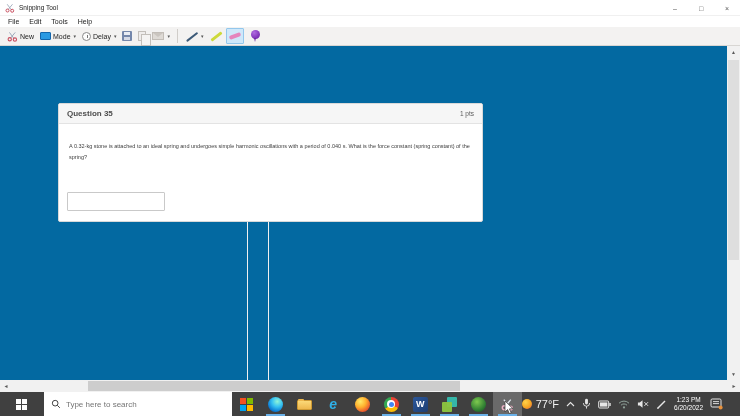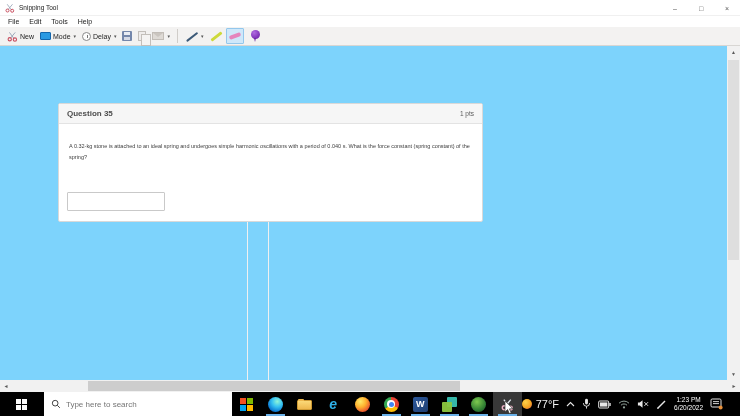--- a/index.html
+++ b/index.html
@@ -46,21 +46,21 @@
   .eraser-ico { width:12px; height:12px; position:relative; }
   .eraser-ico:before { content:""; position:absolute; left:0; top:4px; width:12px; height:4px;
                        background:#e585bd; transform:rotate(-20deg); border-radius:2px; }
   .pin-ico { width:9px; height:12px; position:relative; margin-left:4px;}
   .pin-ico:before { content:""; position:absolute; left:0; top:0; width:9px; height:9px;
                     background:radial-gradient(circle at 35% 30%, #b06ae0, #7b2fb5 70%); border-radius:50%; }
   .pin-ico:after { content:""; position:absolute; left:3px; top:8px; border-left:1.5px solid transparent;
                    border-right:1.5px solid transparent; border-top:4px solid #6a28a0; }
 
   
-  .canvas { position:absolute; left:0; top:46px; width:727px; height:334px; background:#7dd3fc; overflow:hidden; }
+  .canvas { position:absolute; left:0; top:46px; width:727px; height:334px; background:#0369a1; overflow:hidden; }
   .q-card { position:absolute; left:58px; top:57px; width:425px; height:119px;
             border:1px solid #d9d9d9; border-radius:2px; background:#fff; }
   .q-head { height:20px; background:#f6f6f6; border-bottom:1px solid #e3e3e3;
             display:flex; align-items:center; justify-content:space-between; padding:0 8px; }
   .q-title { font-size:8px; font-weight:bold; color:#4c4c4c; }
   .q-pts { font-size:6.5px; color:#595959; }
   .q-body { padding:17px 10px 0 10px; }
   .q-text { font-size:5.5px; line-height:10.5px; color:#3d3d3d; width:406px; }
   .answer-box { position:absolute; left:8px; top:88px; width:98px; height:19px;
                 border:1px solid #c9c9c9; border-radius:1px; background:#fff; font-size:7px; padding:0 3px; }
@@ -70,21 +70,21 @@
   .vscroll { position:absolute; right:0; top:46px; width:13px; height:334px; background:#f1f1f1; }
   .vscroll .arrow { position:absolute; left:0; width:13px; height:12px; display:flex; align-items:center;
                     justify-content:center; font-size:5px; color:#5a5a5a; }
   .vthumb { position:absolute; left:1px; top:14px; width:11px; height:200px; background:#dedede; }
   .hscroll { position:absolute; left:0; top:380px; width:740px; height:12px; background:#f1f1f1; }
   .hscroll .arrow { position:absolute; top:0; width:12px; height:12px; display:flex; align-items:center;
                     justify-content:center; font-size:5px; color:#5a5a5a; }
   .hthumb { position:absolute; left:88px; top:1px; width:372px; height:10px; background:#cdcdcd; }
 
   
-  .taskbar { position:absolute; left:0; top:392px; width:740px; height:24px; background:#000000;
+  .taskbar { position:absolute; left:0; top:392px; width:740px; height:24px; background:#404040;
              display:flex; align-items:stretch; }
   .start-btn { width:44px; display:flex; align-items:center; justify-content:center; }
   .win-logo { width:11px; height:11px; display:grid; grid-template-columns:5px 5px; grid-template-rows:5px 5px; gap:1px; }
   .win-logo i { background:#fdfdfd; }
   .search-box { width:188px; background:#ffffff; display:flex; align-items:center; padding-left:7px; gap:5px; }
   .search-box input { border:none; outline:none; font-size:8px; color:#444; width:140px;
                       font-family:"Liberation Sans","DejaVu Sans",sans-serif; background:transparent;}
   .apps { display:flex; }
   .app-cell { width:29px; display:flex; align-items:center; justify-content:center; position:relative; }
   .app-cell.running:after { content:""; position:absolute; bottom:0; left:5px; right:5px; height:2px; background:#6ab1e8; }

